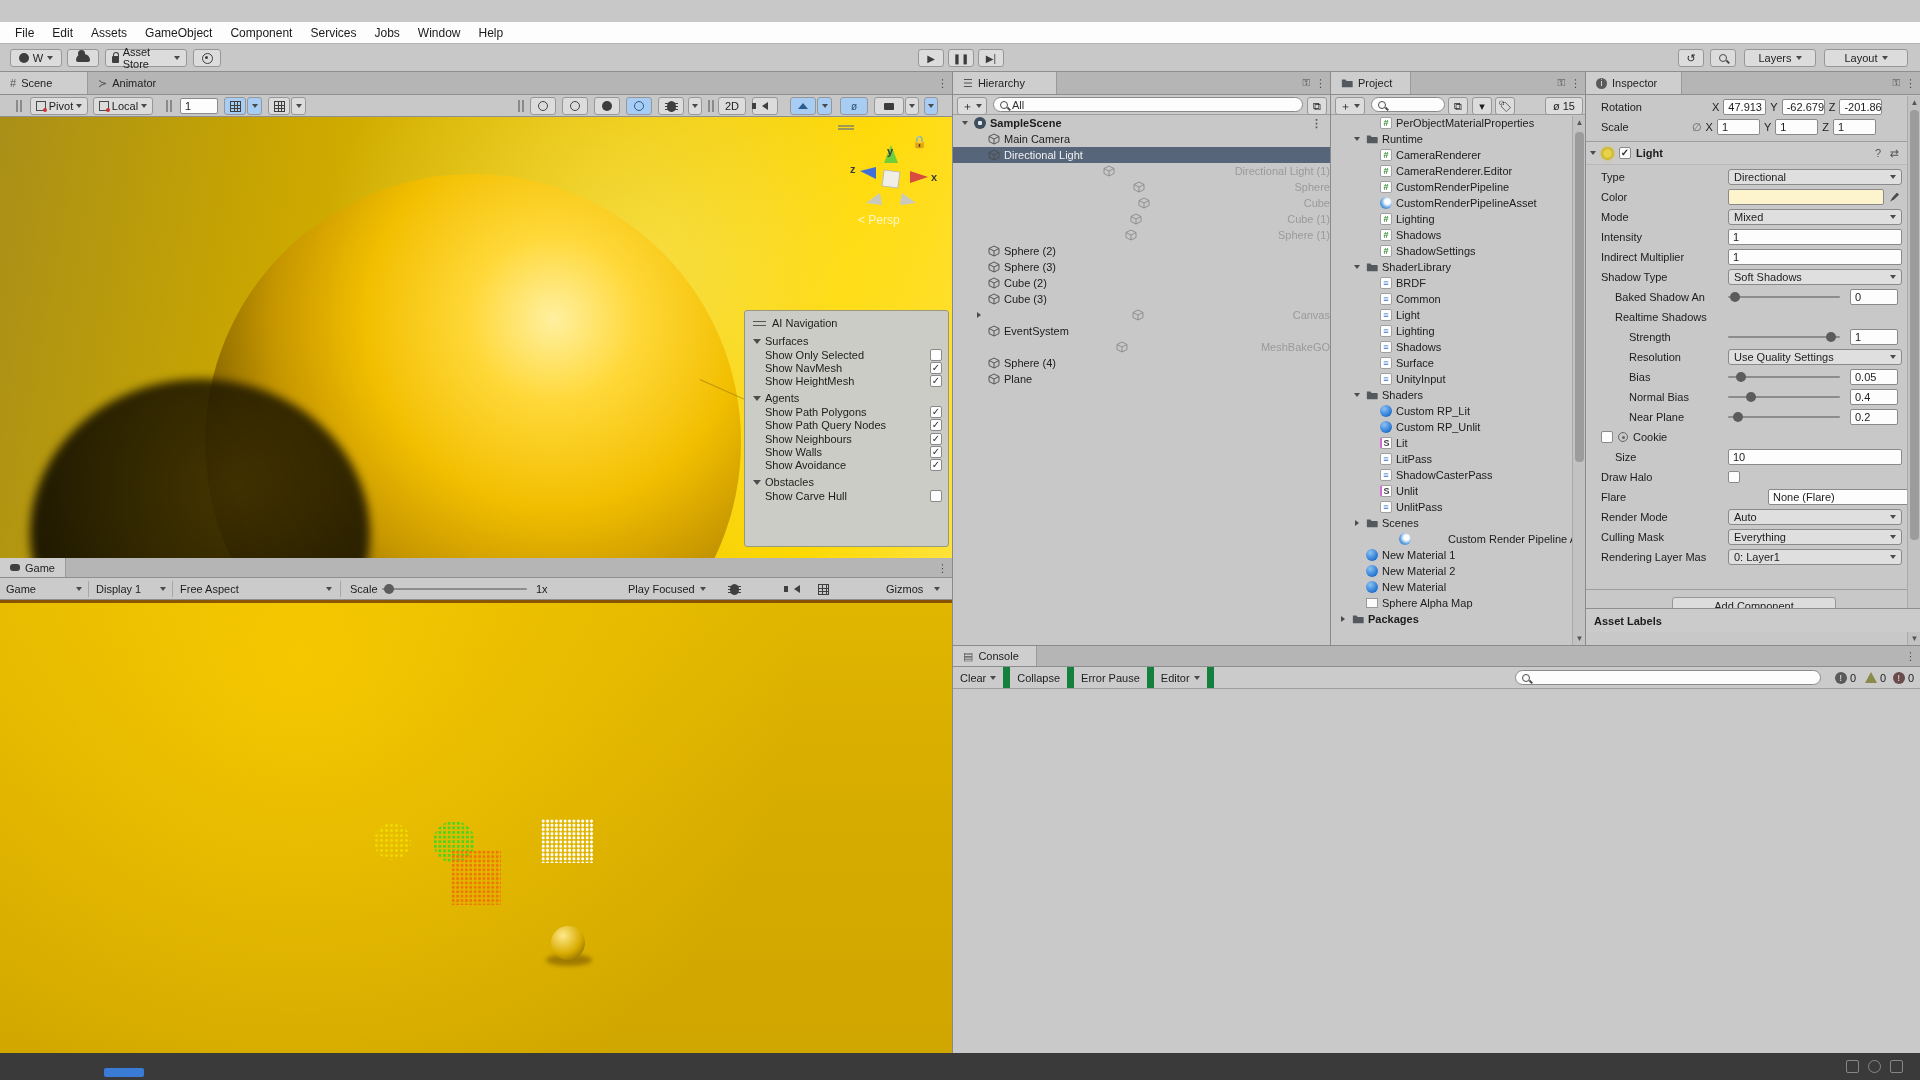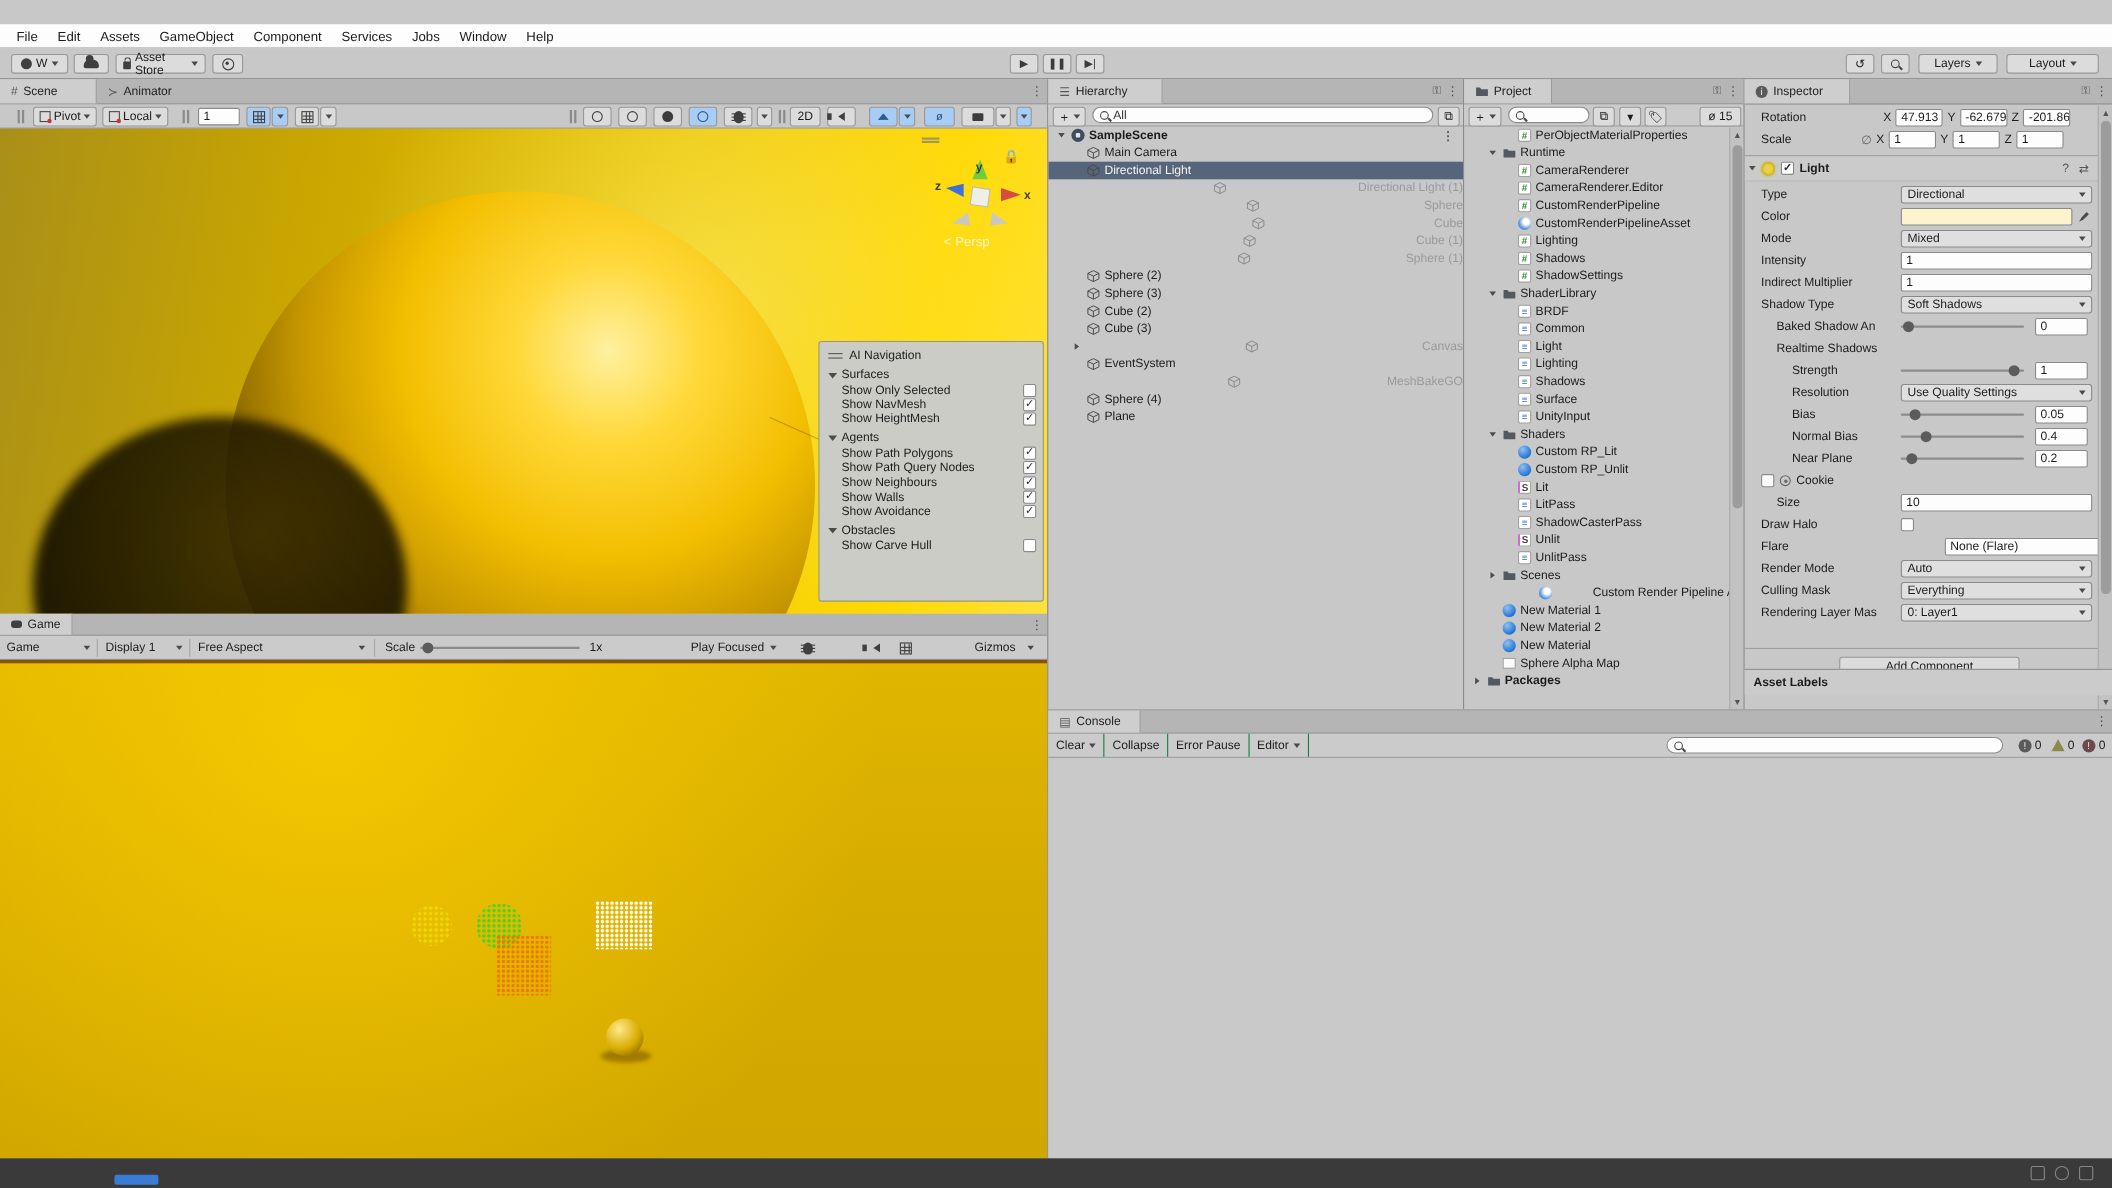--- a/index.html
+++ b/index.html
@@ -156,21 +156,21 @@
   .comp-header { position:absolute; left:0; width:335px; height:24px; background:#cbcbcb;
     border-top:1px solid #9e9e9e; border-bottom:1px solid #b8b8b8; display:flex; align-items:center; gap:5px; padding-left:4px; font-weight:bold; }
   .light-ico { width:13px; height:13px; border-radius:50%; background:radial-gradient(circle, #e7d34a 35%, #c8ae1e 70%, transparent 72%);
     box-shadow:0 0 3px #d8c236; }
   .obj-circle { width:10px; height:10px; border:1.5px solid #666; border-radius:50%; position:relative; flex:none; }
   .obj-circle::after { content:""; position:absolute; left:2.5px; top:2.5px; width:3px; height:3px; background:#666; border-radius:50%; }
   .eyedrop { width:9px; height:9px; background:#4a4a4a; clip-path:polygon(0 100%, 28% 55%, 78% 0, 100% 25%, 45% 78%); }
 
   
   .console-panel { position:absolute; left:952px; top:645px; width:968px; height:408px; background:#c9c9c9; border-left:1px solid #8a8a8a; border-top:1px solid #8a8a8a; }
-  .con-btn { display:flex; align-items:center; gap:4px; padding:0 7px; height:100%; color:#1d1d1d; border-right:1px solid #15803d; }
+  .con-btn { display:flex; align-items:center; gap:4px; padding:0 7px; height:100%; color:#1d1d1d; border-right:7px solid #15803d; }
   .count-ico { width:12px; height:12px; border-radius:50%; background:#5a5a5a; color:#eee; font-size:9px; line-height:12px; text-align:center; flex:none; }
   .count-ico.warn { background:none; color:#6a6a00; width:0; height:0; border-left:6px solid transparent; border-right:6px solid transparent; border-bottom:11px solid #8a8a4a; border-radius:0; }
 
   .status-bar { position:absolute; left:0; top:1053px; width:1920px; height:27px; background:#3a3a3a; }
   .status-blue { position:absolute; left:104px; top:15px; width:40px; height:9px; background:#3a7bd5; border-radius:2px; }
   .status-ico { position:absolute; top:7px; width:13px; height:13px; border:1px solid #9a9a9a; border-radius:2px; opacity:.8; }
 
   .tri-d-sm { width:0; height:0; border-left:3.5px solid transparent; border-right:3.5px solid transparent; border-top:4.5px solid #4c4c4c; }
   .tri-r-sm { width:0; height:0; border-top:3.5px solid transparent; border-bottom:3.5px solid transparent; border-left:4.5px solid #4c4c4c; }
 </style>

